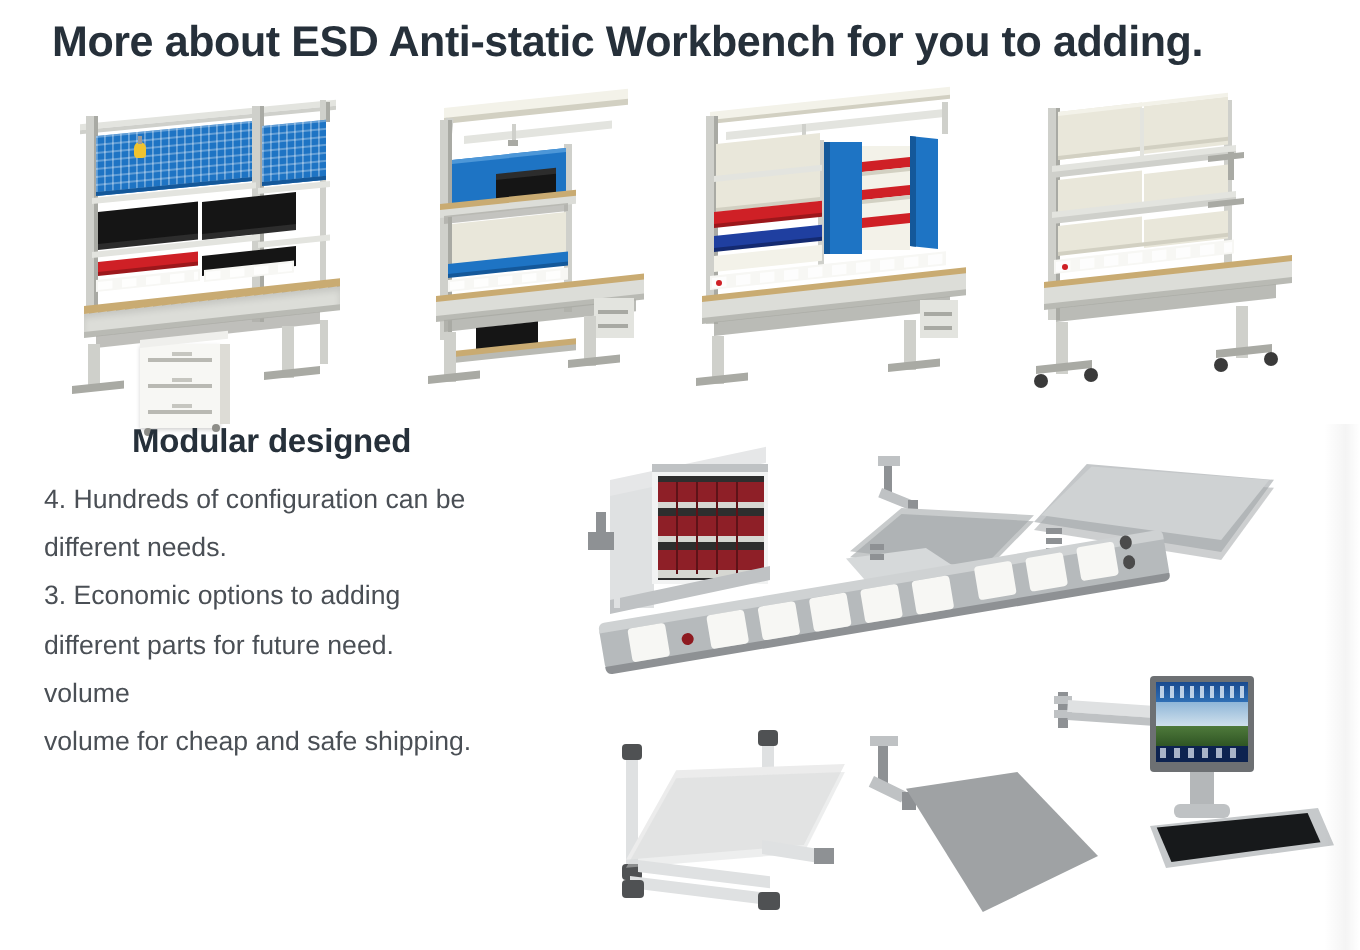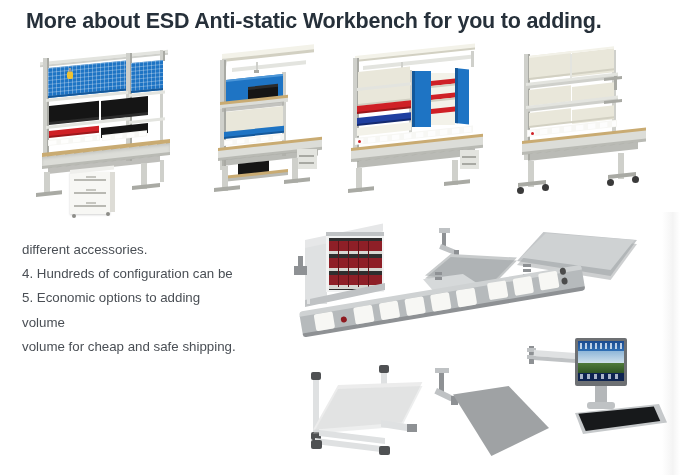--- a/index.html
+++ b/index.html
@@ -361,24 +361,26 @@
       <div class="pt" style="left:42px; top:136px; width:7px; height:7px; border-radius:50%; background:#3a3a3a;"></div>
       <div class="pt frame" style="left:118px; top:105px; width:6px; height:26px;"></div>
       <div class="pt frame-d" style="left:108px; top:127px; width:28px; height:4px; transform:skewY(-6deg); transform-origin:left top;"></div>
       <div class="pt" style="left:107px; top:131px; width:7px; height:7px; border-radius:50%; background:#3a3a3a;"></div>
       <div class="pt" style="left:132px; top:128px; width:7px; height:7px; border-radius:50%; background:#3a3a3a;"></div>
     </div>
   </div>
 </div>
 
 <div id="modular-section">
+  <div id="modular-heading">Modular designed</div>
   <div id="modular-list">
-    <div class="line">different accessories.</div>
     <div class="line">4. Hundreds of configuration can be</div>
-    <div class="line">5. Economic options to adding</div>
+    <div class="line">different needs.</div>
+    <div class="line">3. Economic options to adding</div>
+    <div class="line">different parts for future need.</div>
     <div class="line">volume</div>
     <div class="line">volume for cheap and safe shipping.</div>
   </div>
 </div>
 
 <div id="accessories-panel" aria-label="Exploded view of workbench accessories">
 
   <div class="acc" style="left:8px; top:20px; width:110px; height:90px;">
 
     <div class="pt silver-l" style="left:12px; top:10px; width:22px; height:62px;"></div>

